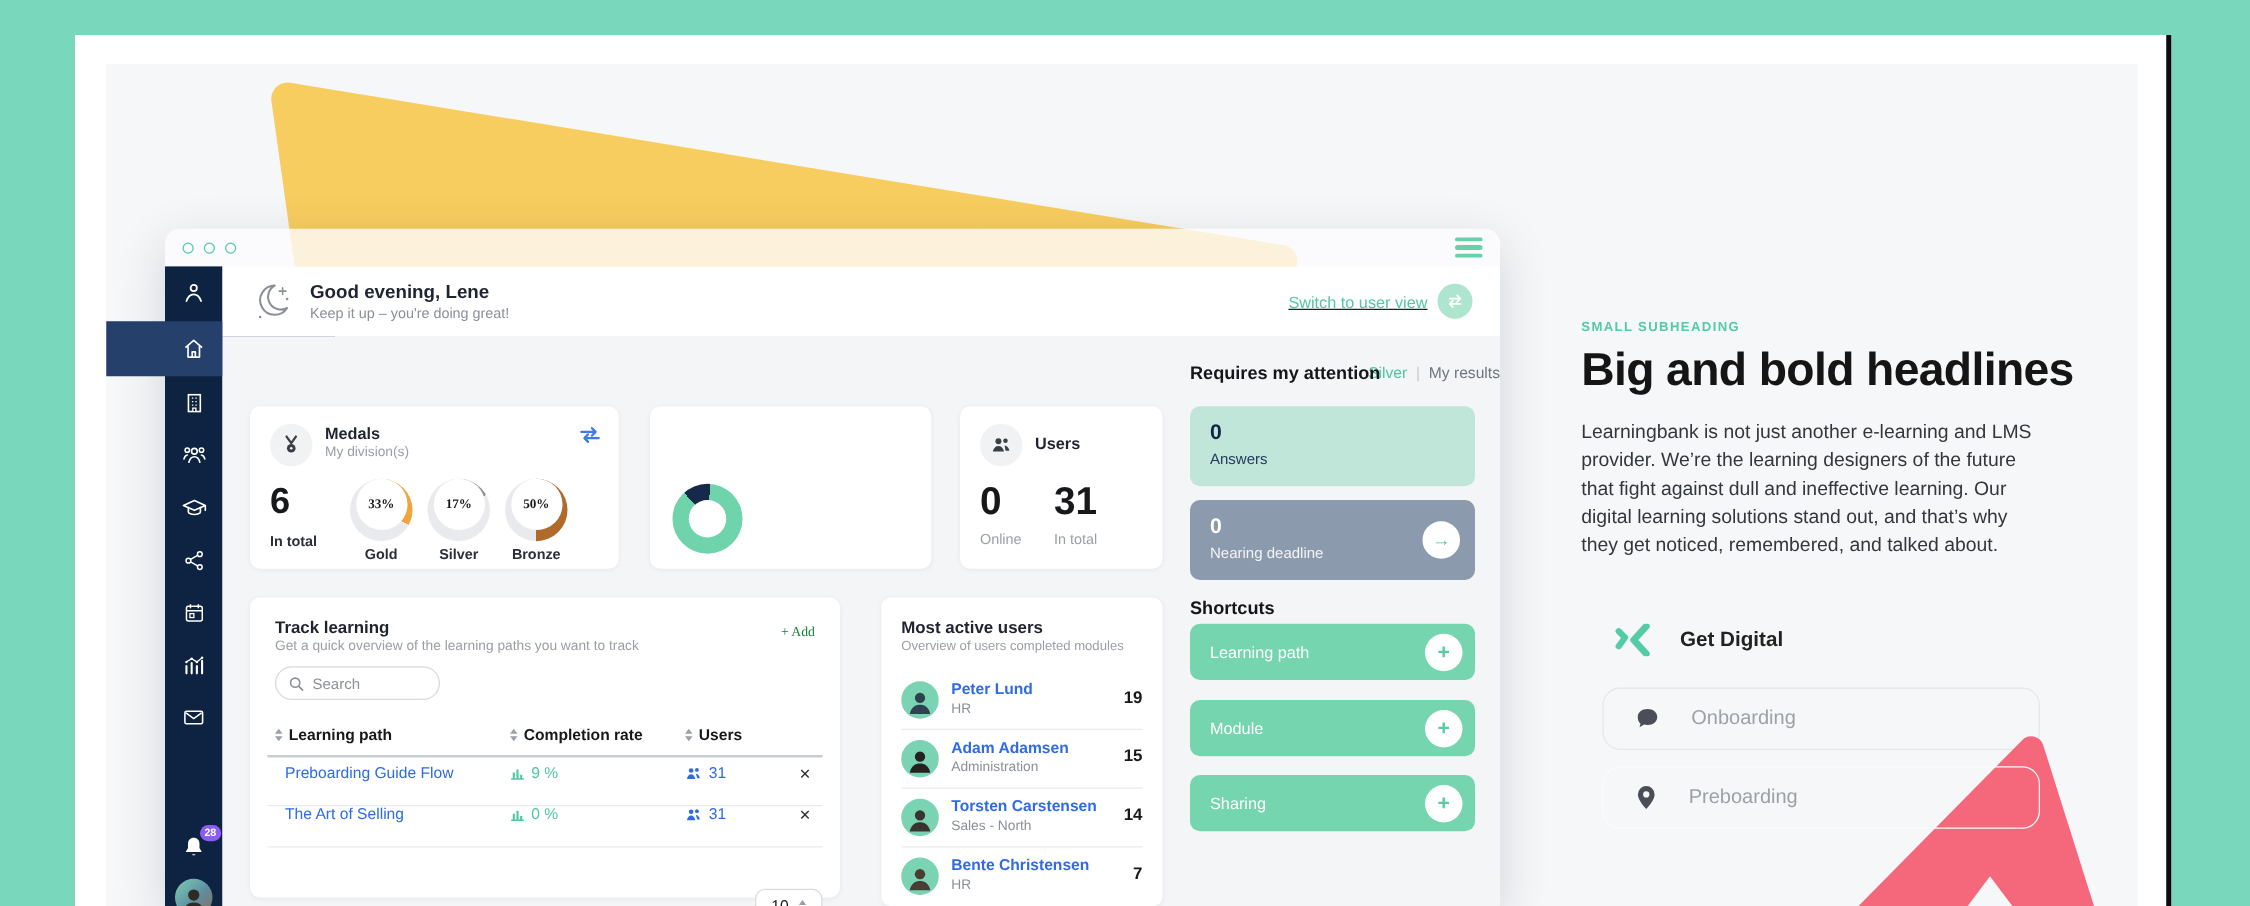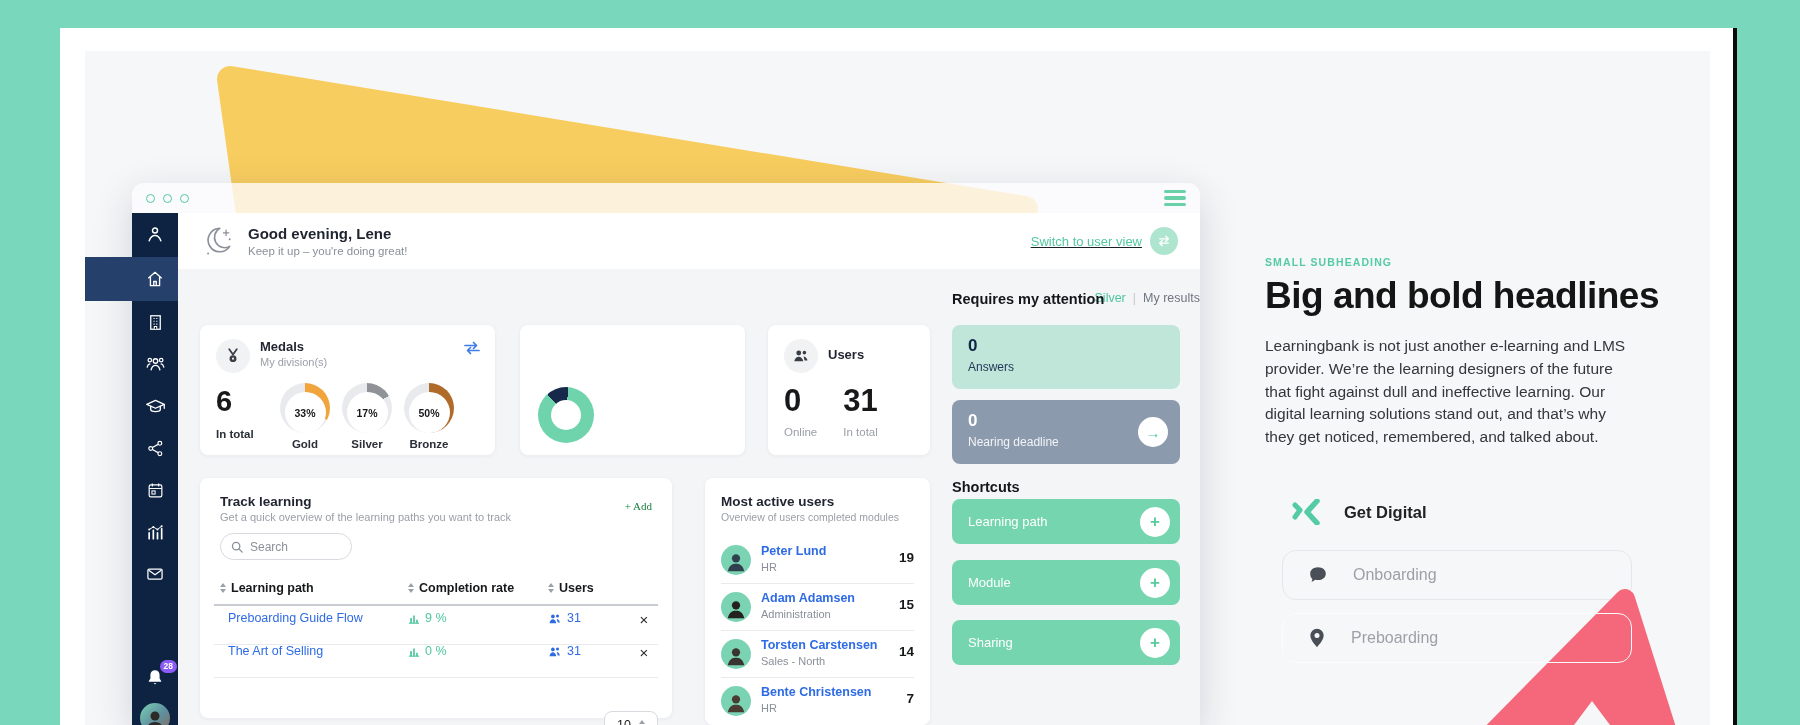--- a/index.html
+++ b/index.html
@@ -61,21 +61,21 @@
   .csub { font-size:11px; color:#9A9EA6; margin-top:2px; }
 
   
   .medals { left:22px; top:56px; width:295px; height:130px; padding:14px 16px; }
   .medal-swap { position:absolute; right:14px; top:16px; }
   .medal-row { position:absolute; left:16px; right:12px; top:58px; display:flex; align-items:flex-start; }
   .mtotal { width:58px; }
   .mtotal .num { font-size:29px; font-weight:bold; color:#17181A; line-height:1; margin-top:4px; }
   .mtotal .lbl { font-size:11.5px; font-weight:bold; color:#2A2F38; margin-top:12px; }
   .ring-wrap { width:62px; text-align:center; }
-  .ring { width:50px; height:50px; border-radius:50%; margin:0 auto; display:flex; align-items:flex-end; justify-content:center; }
+  .ring { width:50px; height:50px; border-radius:50%; margin:0 auto; display:flex; align-items:flex-start; justify-content:center;font-family:Liberation Serif, serif; }
   .ring-in { width:41px; height:41px; border-radius:50%; background:#fff; display:flex; align-items:center; justify-content:center;
              font-size:10.5px; font-weight:bold; color:#17181A; }
   .ring-lbl { font-size:11.5px; font-weight:bold; color:#2A2F38; margin-top:5px; }
 
   
   .completed { left:342px; top:56px; width:225px; height:130px; padding:14px 16px; }
   .donut { position:absolute; left:18px; top:62px; width:56px; height:56px; border-radius:50%;
            display:flex; align-items:center; justify-content:center; }
   .donut-in { width:30px; height:30px; background:#fff; border-radius:50%; }
   .legend { position:absolute; left:90px; top:58px; right:12px; }

